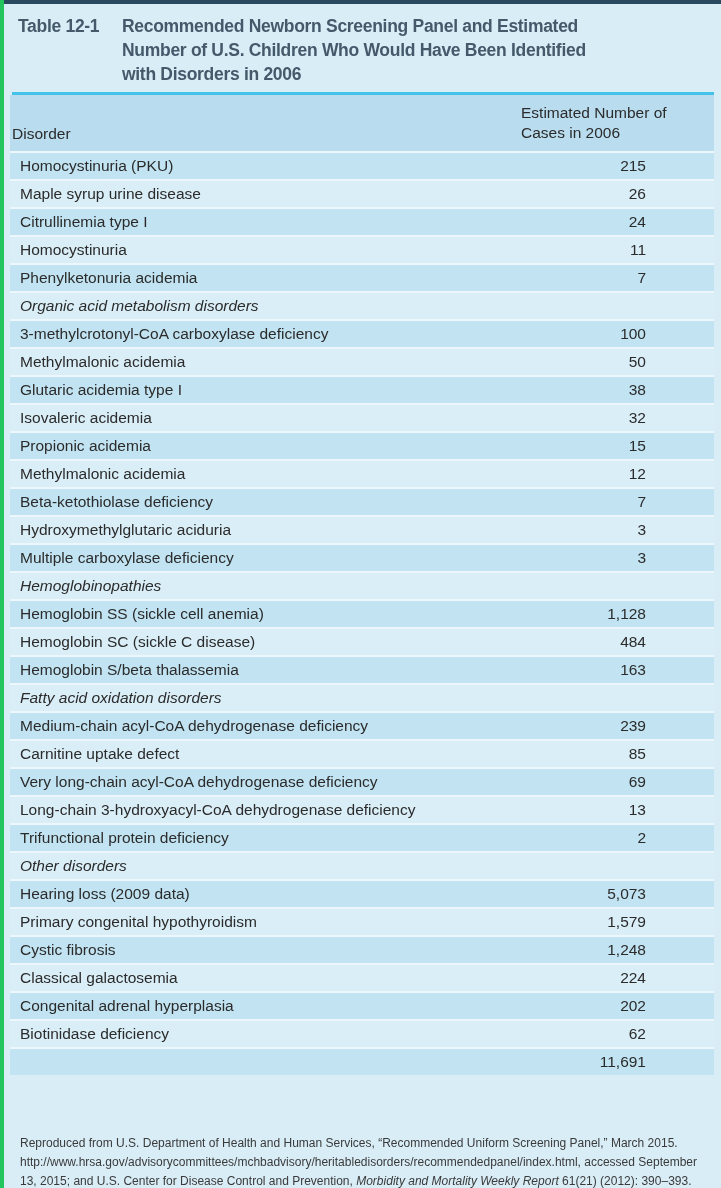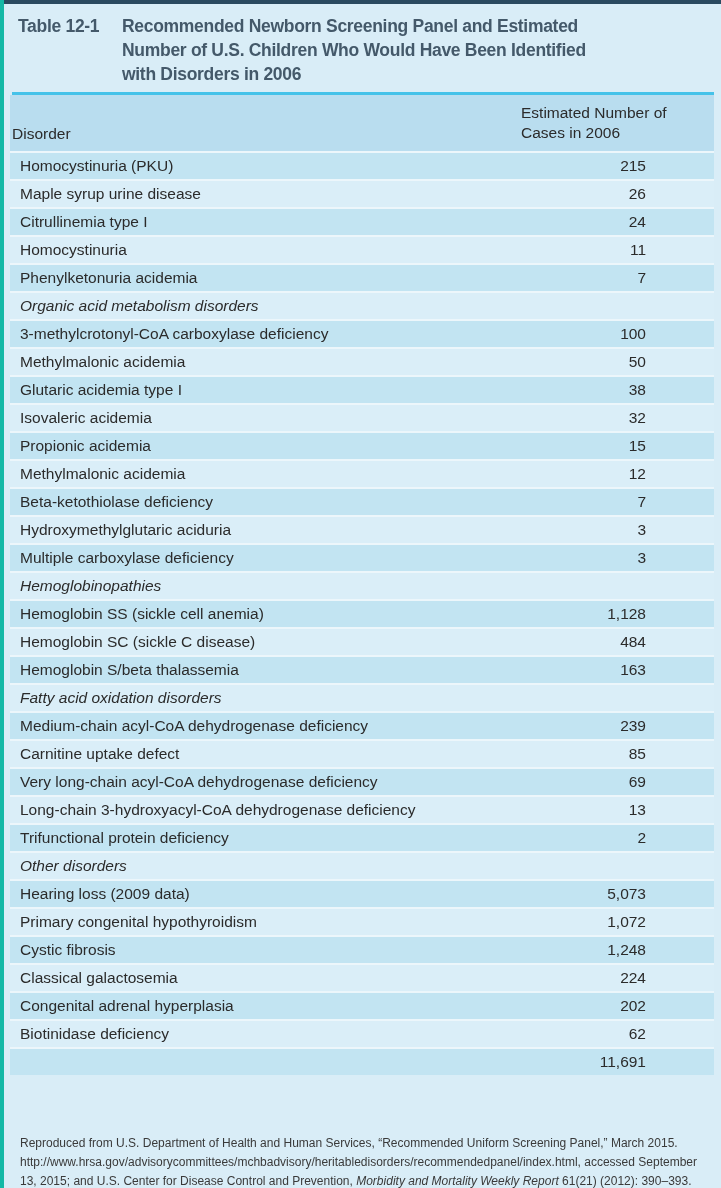--- a/index.html
+++ b/index.html
@@ -13,21 +13,21 @@
     --title-color:#44596a;
     --text:#2b2b2b;
     --footer-text:#3a3a3a;
   }
   *{margin:0;padding:0;box-sizing:border-box;}
   html,body{background:#ffffff;}
   body{font-family:"Liberation Sans", sans-serif;}
   .page{
     position:relative;
     width:721px;height:1188px;
-    background:#14b8a6;
+    background:#22c55e;
     overflow:hidden;
   }
   .panel{
     position:absolute;left:4px;top:0;right:0;bottom:0;
     background:var(--page-bg);
   }
   .top-rule{height:4px;background:var(--top-rule);}
   .title-area{
     height:88px;
     padding:10px 16px 0 14px;
@@ -199,21 +199,21 @@
           </div>
           <div class="row stripe-light section-row">
             <div class="cell-label section-name">Other disorders</div>
           </div>
           <div class="row stripe-dark">
             <div class="cell-label">Hearing loss (2009 data)</div>
             <div class="cell-value">5,073</div>
           </div>
           <div class="row stripe-light">
             <div class="cell-label">Primary congenital hypothyroidism</div>
-            <div class="cell-value">1,072</div>
+            <div class="cell-value">1,579</div>
           </div>
           <div class="row stripe-dark">
             <div class="cell-label">Cystic fibrosis</div>
             <div class="cell-value">1,248</div>
           </div>
           <div class="row stripe-light">
             <div class="cell-label">Classical galactosemia</div>
             <div class="cell-value">224</div>
           </div>
           <div class="row stripe-dark">

